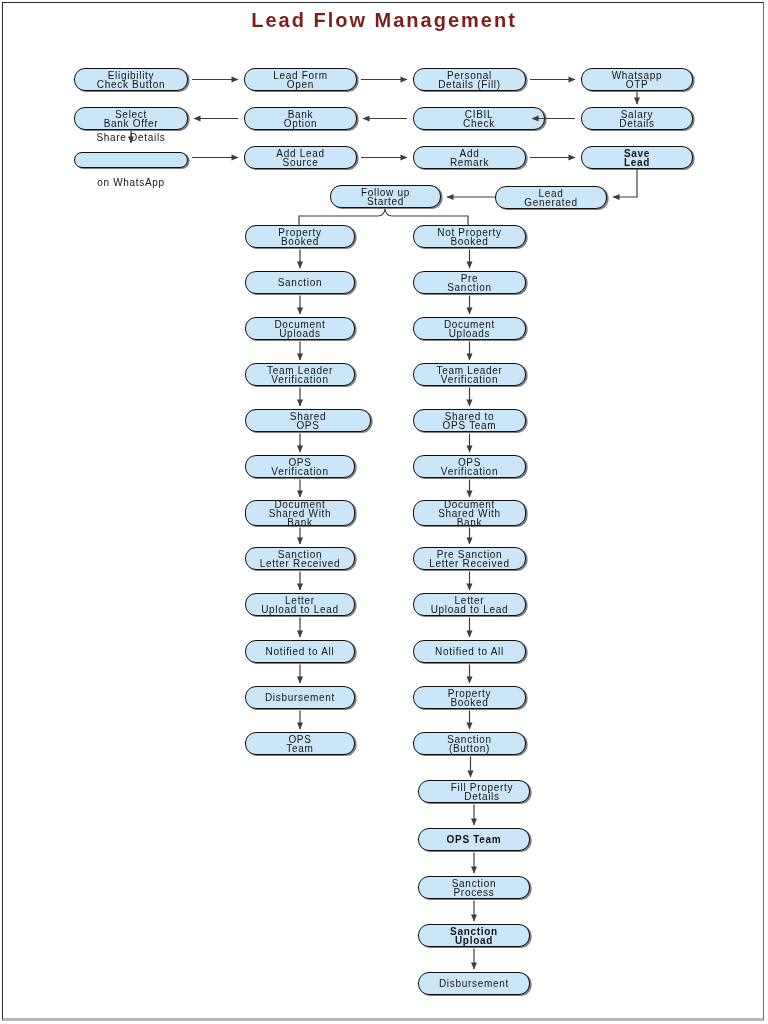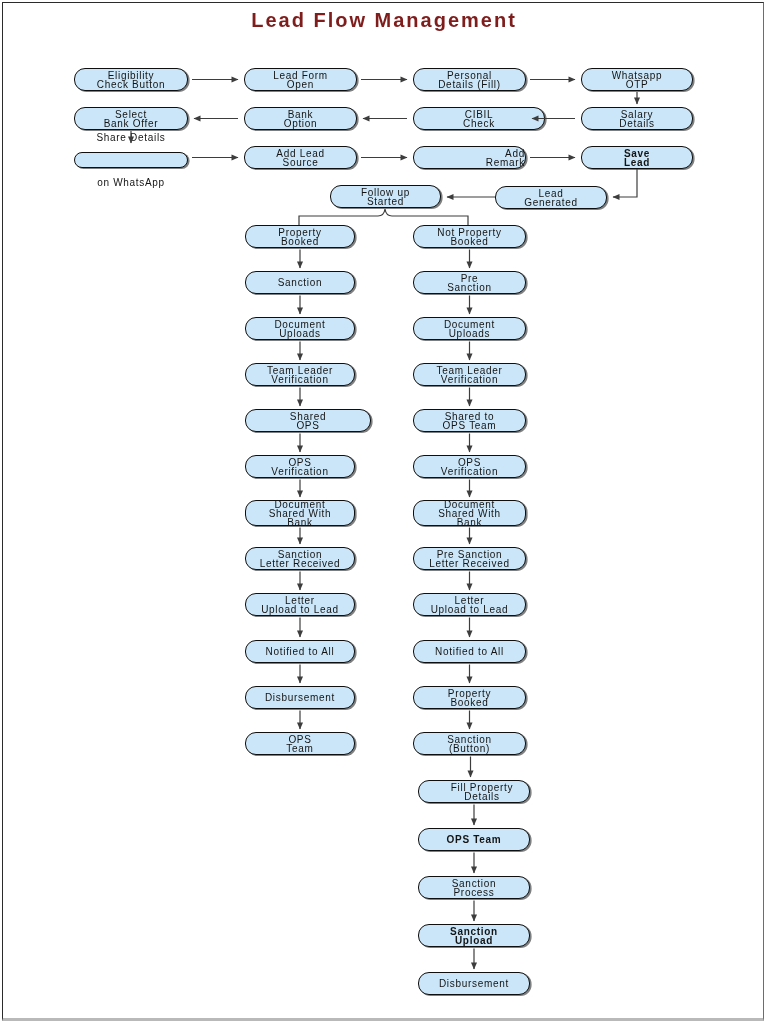--- a/index.html
+++ b/index.html
@@ -75,21 +75,21 @@
         <span>Details</span>
       </div>
       <div class="node" style="left: 74px; top: 152px; width: 114px; height: 16px; gap: 36px;">
         <span>Share Details</span>
         <span>on WhatsApp</span>
       </div>
       <div class="node" style="left: 244px; top: 146px; width: 113px; height: 23px;">
         <span>Add Lead</span>
         <span>Source</span>
       </div>
-      <div class="node" style="left: 413px; top: 146px; width: 113px; height: 23px; align-items: flex-end;">
+      <div class="node" style="left: 413px; top: 146px; width: 113px; height: 23px;">
         <span>Add</span>
         <span>Remark</span>
       </div>
       <div class="node bold" style="left: 581px; top: 146px; width: 112px; height: 23px;">
         <span>Save</span>
         <span>Lead</span>
       </div>
       <div class="node" style="left: 330px; top: 185px; width: 111px; height: 23px;">
         <span>Follow up</span>
         <span>Started</span>

